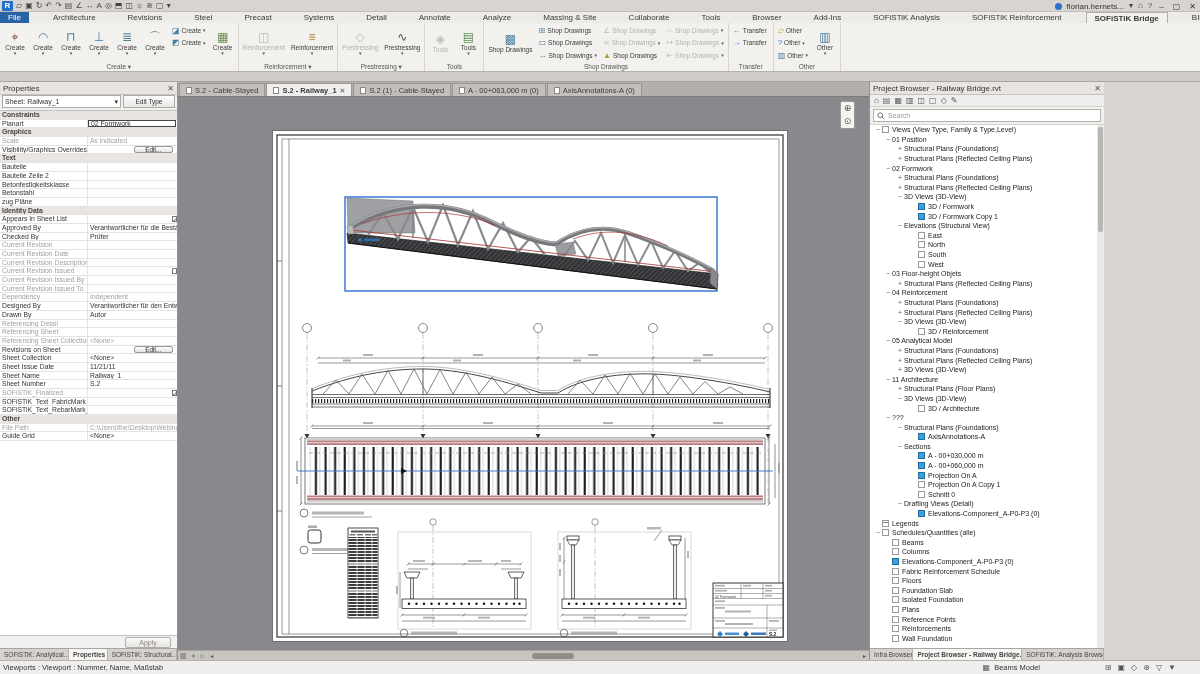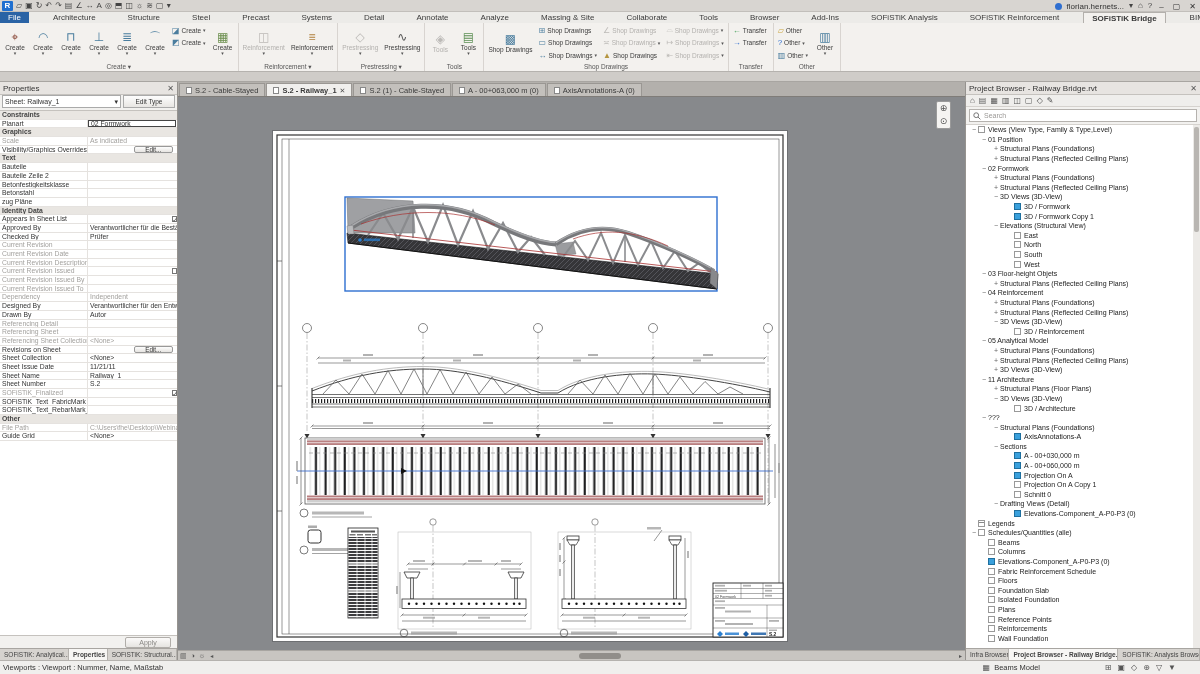--- a/index.html
+++ b/index.html
@@ -36,21 +36,21 @@
   .rbtn[data-t="small"] .ric{font-size:8px;}
   .rbtn[data-t="small"] .rmenu{font-size:5px;color:#555;}
   .rbtn[data-dis="true"]{color:#b3b1ae;}
   .rbtn[data-dis="true"] .ric{color:#bcbab7 !important;}
   .plabel{height:10px;font-size:6.5px;color:#555;text-align:center;line-height:9px;white-space:nowrap;}
 
   
   #midstrip{position:absolute;left:0;top:72px;width:1200px;height:10px;background:#cfccc8;border-bottom:1px solid #a8a5a1;}
 
   
-  #main{position:absolute;left:0;top:82px;width:1200px;height:578px;display:flex;}
+  #main{position:absolute;left:0;top:82px;width:1104px;height:578px;display:flex;}
 
   
   #props{width:178px;background:#f2f1ef;border-right:1px solid #96938f;display:flex;flex-direction:column;}
   .panehead{height:13px;background:#e7e4e1;display:flex;align-items:center;justify-content:space-between;padding:0 3px;font-size:8px;border-bottom:1px solid #c5c2be;}
   .panehead .x{color:#555;font-size:8px;}
   #type-selector{height:33px;background:#fff;border:1px solid #b5b2ae;margin:2px;display:flex;align-items:center;gap:5px;padding:0 4px;}
   .sheet-icon{width:18px;height:22px;background:#fff;border:1px solid #888;position:relative;}
   .sheet-icon::after{content:"";position:absolute;right:-1px;top:-1px;border:4px solid #d8d5d1;border-left-color:#888;border-bottom-color:#888;}
   #type-selector .tname{font-size:7.5px;font-weight:bold;line-height:8px;}
   #type-selector .tsub{font-size:7px;color:#444;}
@@ -160,21 +160,21 @@
       <span class="winbtn" data-name="restore-button">▢</span>
       <span class="winbtn" data-name="close-button">✕</span>
     </div>
   </div>
 
   <div id="menubar" data-name="ribbon-tab-bar">
     <span id="file-tab" data-name="file-tab">File</span>
     <div style="display:flex">
 
     <span class="mtab" data-name="ribbon-tab">Architecture</span>
-        <span class="mtab" data-name="ribbon-tab">Structure</span>
+        <span class="mtab" data-name="ribbon-tab">Revisions</span>
         <span class="mtab" data-name="ribbon-tab">Steel</span>
         <span class="mtab" data-name="ribbon-tab">Precast</span>
         <span class="mtab" data-name="ribbon-tab">Systems</span>
         <span class="mtab" data-name="ribbon-tab">Detail</span>
         <span class="mtab" data-name="ribbon-tab">Annotate</span>
         <span class="mtab" data-name="ribbon-tab">Analyze</span>
         <span class="mtab" data-name="ribbon-tab">Massing &amp; Site</span>
         <span class="mtab" data-name="ribbon-tab">Collaborate</span>
         <span class="mtab" data-name="ribbon-tab">Tools</span>
         <span class="mtab" data-name="ribbon-tab">Browser</span>

